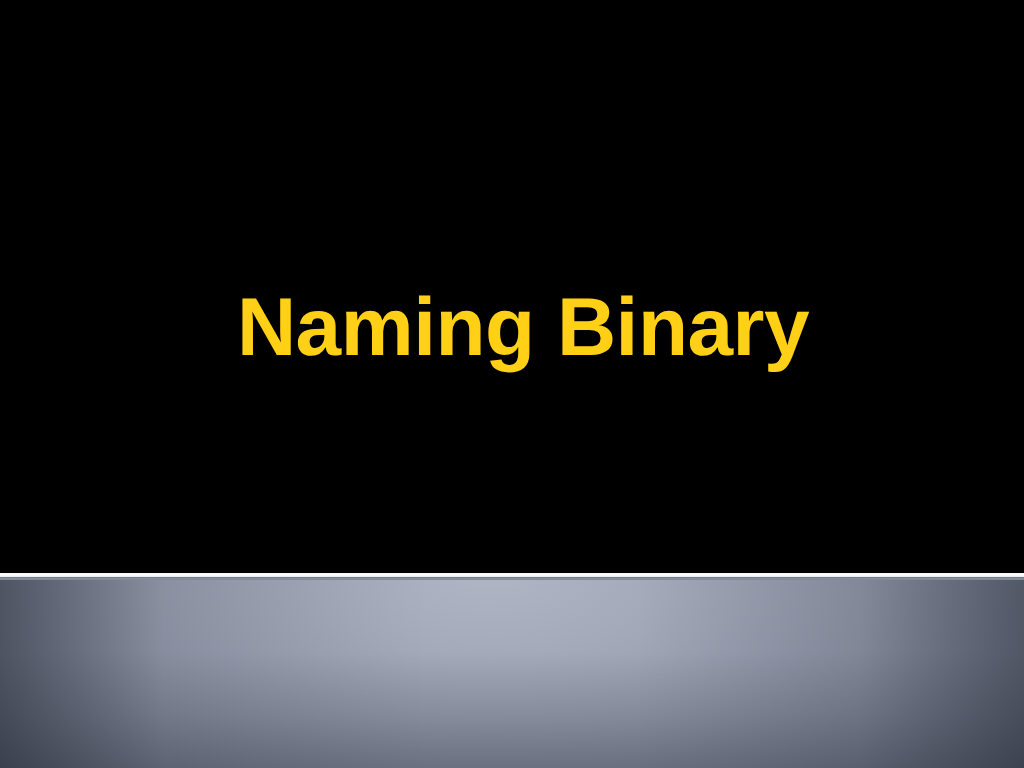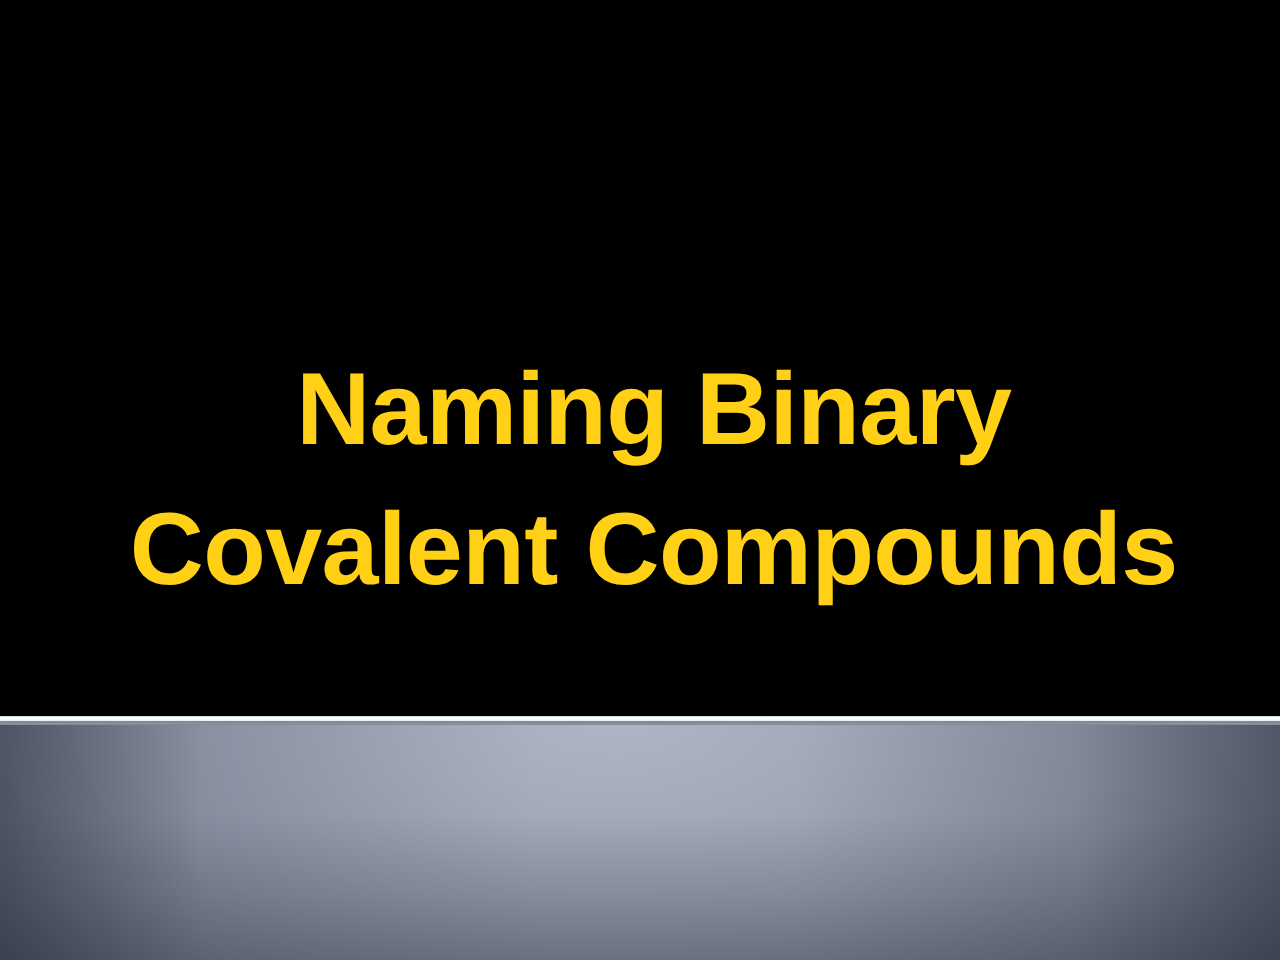--- a/index.html
+++ b/index.html
@@ -7,21 +7,21 @@
     margin: 0;
     padding: 0;
     background: #000000;
   }
 
   #slide {
     position: relative;
     width: 1024px;
     height: 768px;
     overflow: hidden;
-    background: #7dd3fc;
+    background: #c2410c;
     font-family: "Liberation Sans", "DejaVu Sans", sans-serif;
   }
 
   
   .slide-top {
     position: absolute;
     left: 0;
     top: 0;
     width: 1024px;
     height: 573px;
@@ -117,21 +117,20 @@
 </style>
 </head>
 <body>
 
 <div id="slide">
 
   <div class="slide-top">
 
     <div class="title-block">
       <span class="title-line">Naming Binary</span>
-      <span class="title-line">Covalent Compounds</span>
     </div>
 
   </div>
 
   <div class="divider-highlight"></div>
   <div class="divider-shadow"></div>
 
   <div class="slide-bottom"></div>
 
 </div>

